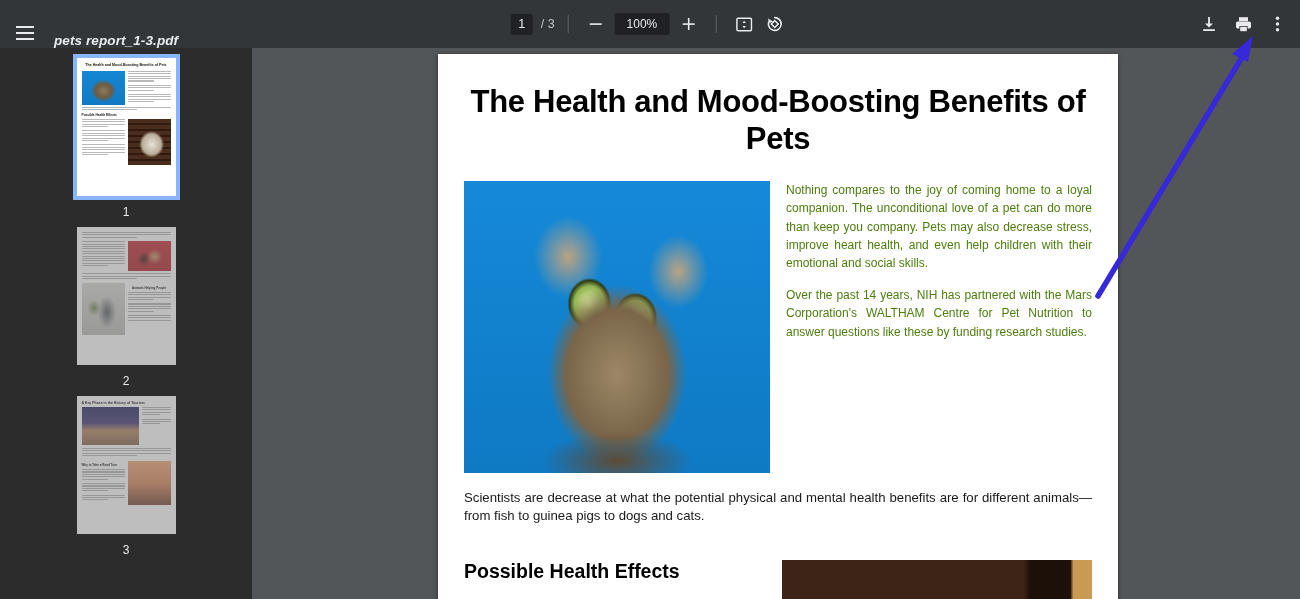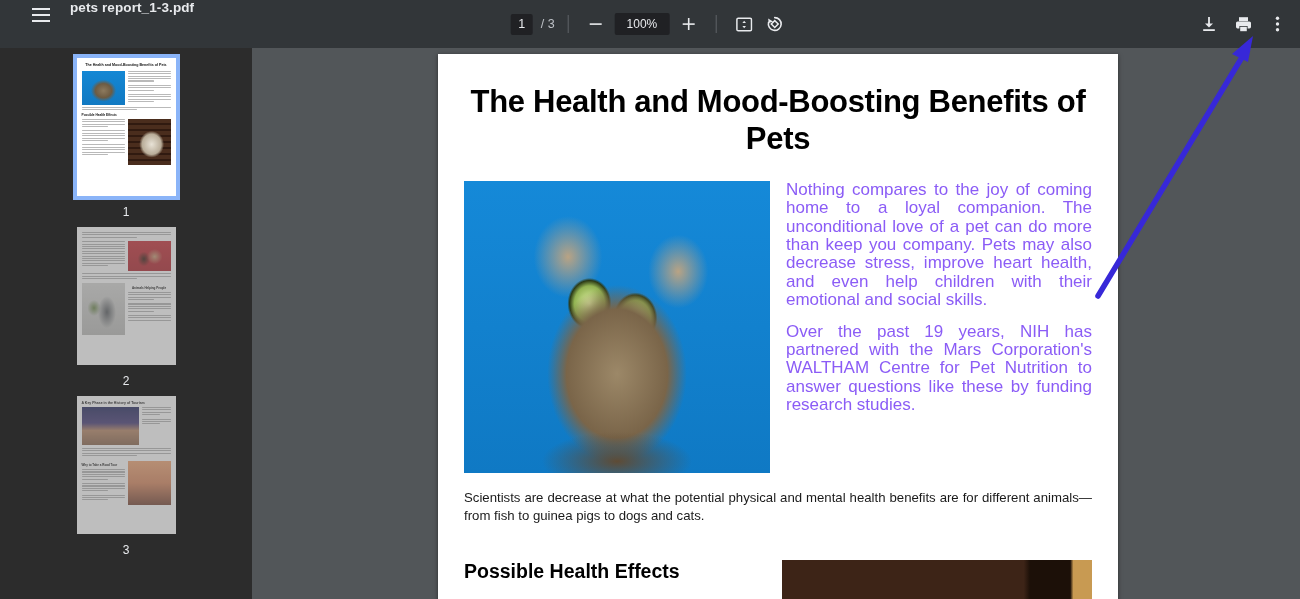--- a/index.html
+++ b/index.html
@@ -12,23 +12,24 @@
 
   
   #toolbar {
     position: absolute; top: 0; left: 0;
     width: 1300px; height: 48px;
     background: #323639;
     display: flex; align-items: center;
     z-index: 30;
   }
   #tb-left {
-    display: flex; align-items: flex-start;
-    height: 48px; padding-left: 26px;
+    display: flex; align-items: flex-end;
+    height: 48px; padding-left: 10px;
     flex: 0 0 auto;
+    font-style: italic;
   }
   .icon-btn {
     width: 30px; height: 30px;
     display: flex; align-items: center; justify-content: center;
     border-radius: 50%;
     cursor: pointer;
     flex: 0 0 auto;
   }
   .icon-btn svg { display: block; }
   #doc-title {
@@ -215,23 +216,23 @@
       radial-gradient(ellipse 34% 14% at 50% 96%, #5e4b35 0%, rgba(94,75,53,0) 72%),
       radial-gradient(ellipse 30% 40% at 50% 66%, #9c8868 0%, #7a6549 55%, rgba(122,101,73,0) 76%),
       radial-gradient(ellipse 9% 11% at 56% 47%, #e3f2a8 0%, #92b352 55%, #2c3a16 72%, rgba(0,0,0,0) 80%),
       radial-gradient(ellipse 9% 11% at 41% 42%, #e3f2a8 0%, #92b352 55%, #2c3a16 72%, rgba(0,0,0,0) 80%),
       radial-gradient(ellipse 16% 20% at 34% 26%, #b9a384 0%, rgba(185,163,132,0) 70%),
       radial-gradient(ellipse 14% 18% at 70% 31%, #b9a384 0%, rgba(185,163,132,0) 70%),
       linear-gradient(180deg, #1589d8 0%, #0f79c4 100%);
   }
   #right-col { flex: 1; }
   .para {
-    font-size: 17px;
+    font-size: 12px;
     line-height: 18.3px;
-    color: #8b5cf6;
+    color: #4d7c0f;
     text-align: justify;
     margin-bottom: 13.5px;
   }
   .para:last-child { margin-bottom: 0; }
   #full-para {
     font-size: 13.2px;
     line-height: 18.3px;
     color: #1a1a1a;
     text-align: justify;
     margin-top: 16px;
@@ -517,21 +518,21 @@
 
 <div id="viewer">
   <div id="page">
 
     <div id="page-title-main">The Health and Mood-Boosting Benefits of Pets</div>
 
     <div id="top-block">
       <div id="cat-photo"></div>
       <div id="right-col">
         <div class="para">Nothing compares to the joy of coming home to a loyal companion. The unconditional love of a pet can do more than keep you company. Pets may also decrease stress, improve heart health, and even help children with their emotional and social skills.</div>
-        <div class="para">Over the past 19 years, NIH has partnered with the Mars Corporation's WALTHAM Centre for Pet Nutrition to answer questions like these by funding research studies.</div>
+        <div class="para">Over the past 14 years, NIH has partnered with the Mars Corporation's WALTHAM Centre for Pet Nutrition to answer questions like these by funding research studies.</div>
       </div>
     </div>
 
     <div id="full-para">Scientists are decrease at what the potential physical and mental health benefits are for different animals—from fish to guinea pigs to dogs and cats.</div>
 
     <div id="section-block">
       <div id="section-left">
         <div id="section-heading">Possible Health Effects</div>
 
       </div>

